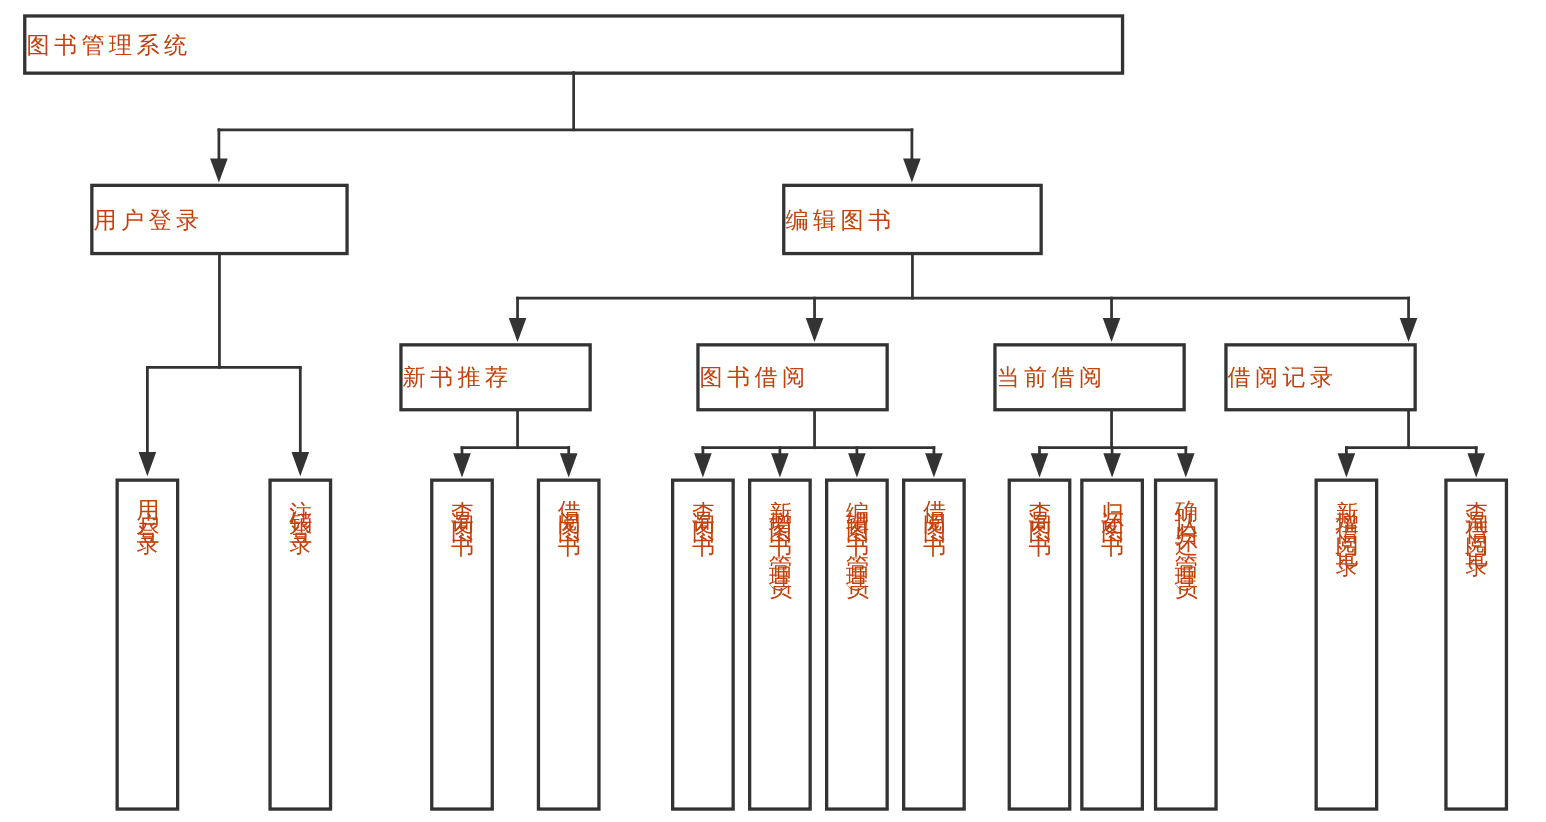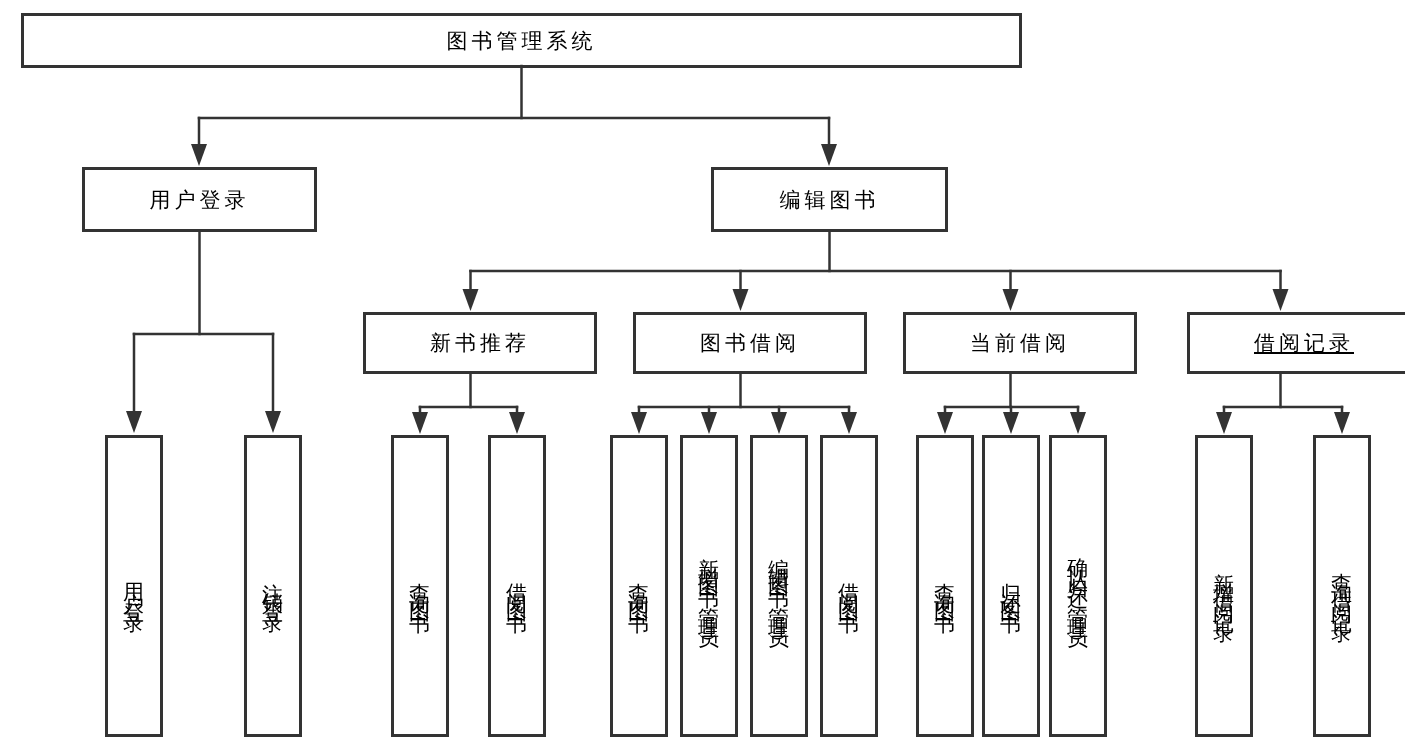--- a/index.html
+++ b/index.html
@@ -11,22 +11,21 @@
     overflow:hidden;
   }
   .lines { position:absolute; left:0; top:0; z-index:1; }
   .box {
     position:absolute;
     box-sizing:border-box;
     border:3px solid #333333;
     background:transparent;
     display:flex;
     align-items:center;
-    justify-content:center;
-    color:#000000;
+    color:#c2410c;
     font-size:21px;
     letter-spacing:4px;
     z-index:2;
     white-space:nowrap;
   }
   .vbox {
     writing-mode:vertical-rl;
     letter-spacing:10px;
     font-size:21px;
     white-space:normal;
@@ -38,25 +37,25 @@
     z-index:0;
     color:#b3b3b3;
     font-size:19px;
     letter-spacing:0.5px;
     white-space:nowrap;
   }
   
   #n-root   { left:21px;  top:13px;  width:1001px; height:55px; }
   #n-login  { left:82px;  top:167px; width:235px;  height:65px; }
   #n-mgmt   { left:711px; top:167px; width:237px;  height:65px; }
-  .l3 { top:312px; width:234px; height:62px; }
+  .l3 { top:312px; width:175px; height:62px; }
   #n-new    { left:363px; }
   #n-borrow { left:633px; }
   #n-cur    { left:903px; }
-  #n-rec    { left:1187px;text-decoration:underline; }
+  #n-rec    { left:1113px; }
   .leaf { top:435px; width:58px; height:302px; }
   #lf-a1 { left:105px; }  #lf-a2 { left:244px; }
   #lf-b1 { left:391px; }  #lf-b2 { left:488px; }
   #lf-c1 { left:610px; }  #lf-c2 { left:680px; }
   #lf-c3 { left:750px; }  #lf-c4 { left:820px; }
   #lf-d1 { left:916px; }  #lf-d2 { left:982px; }  #lf-d3 { left:1049px; }
   #lf-e1 { left:1195px; } #lf-e2 { left:1313px; }
 </style>
 </head>
 <body>

